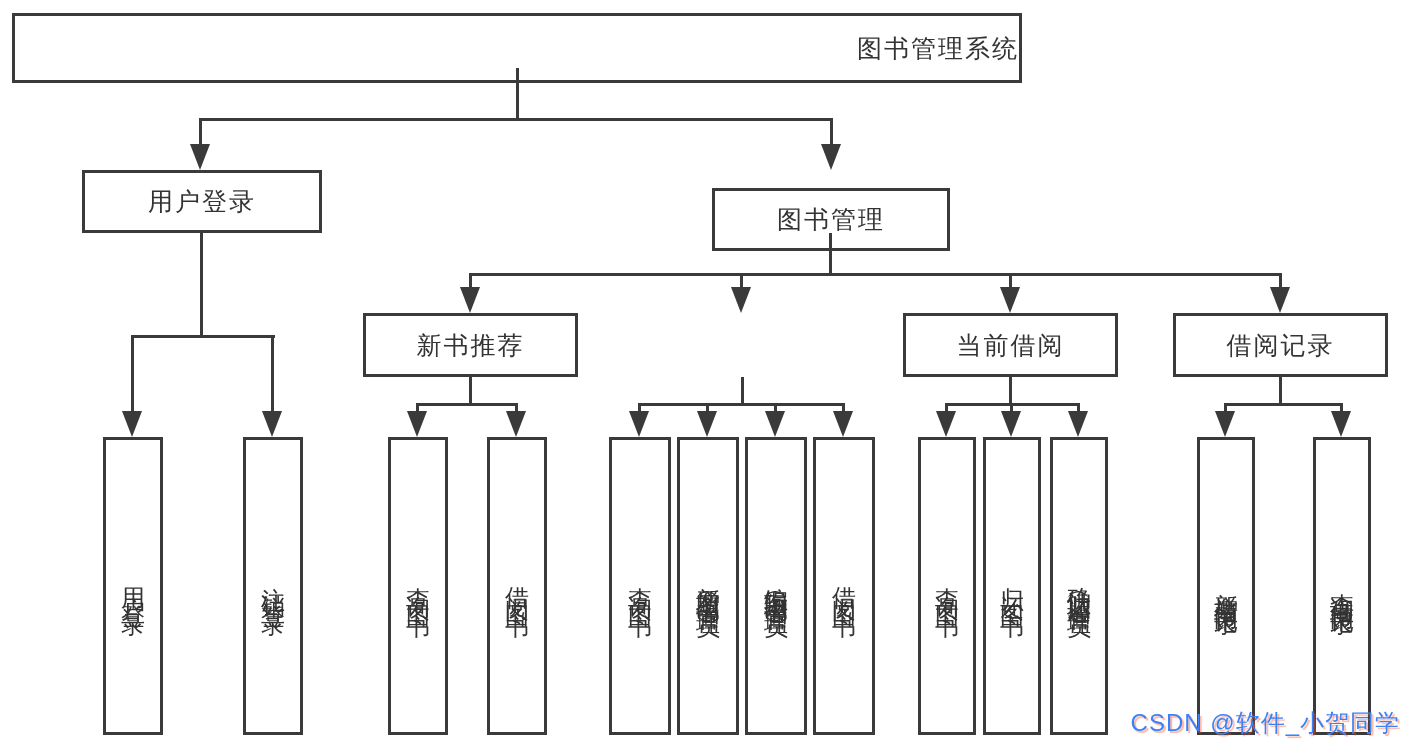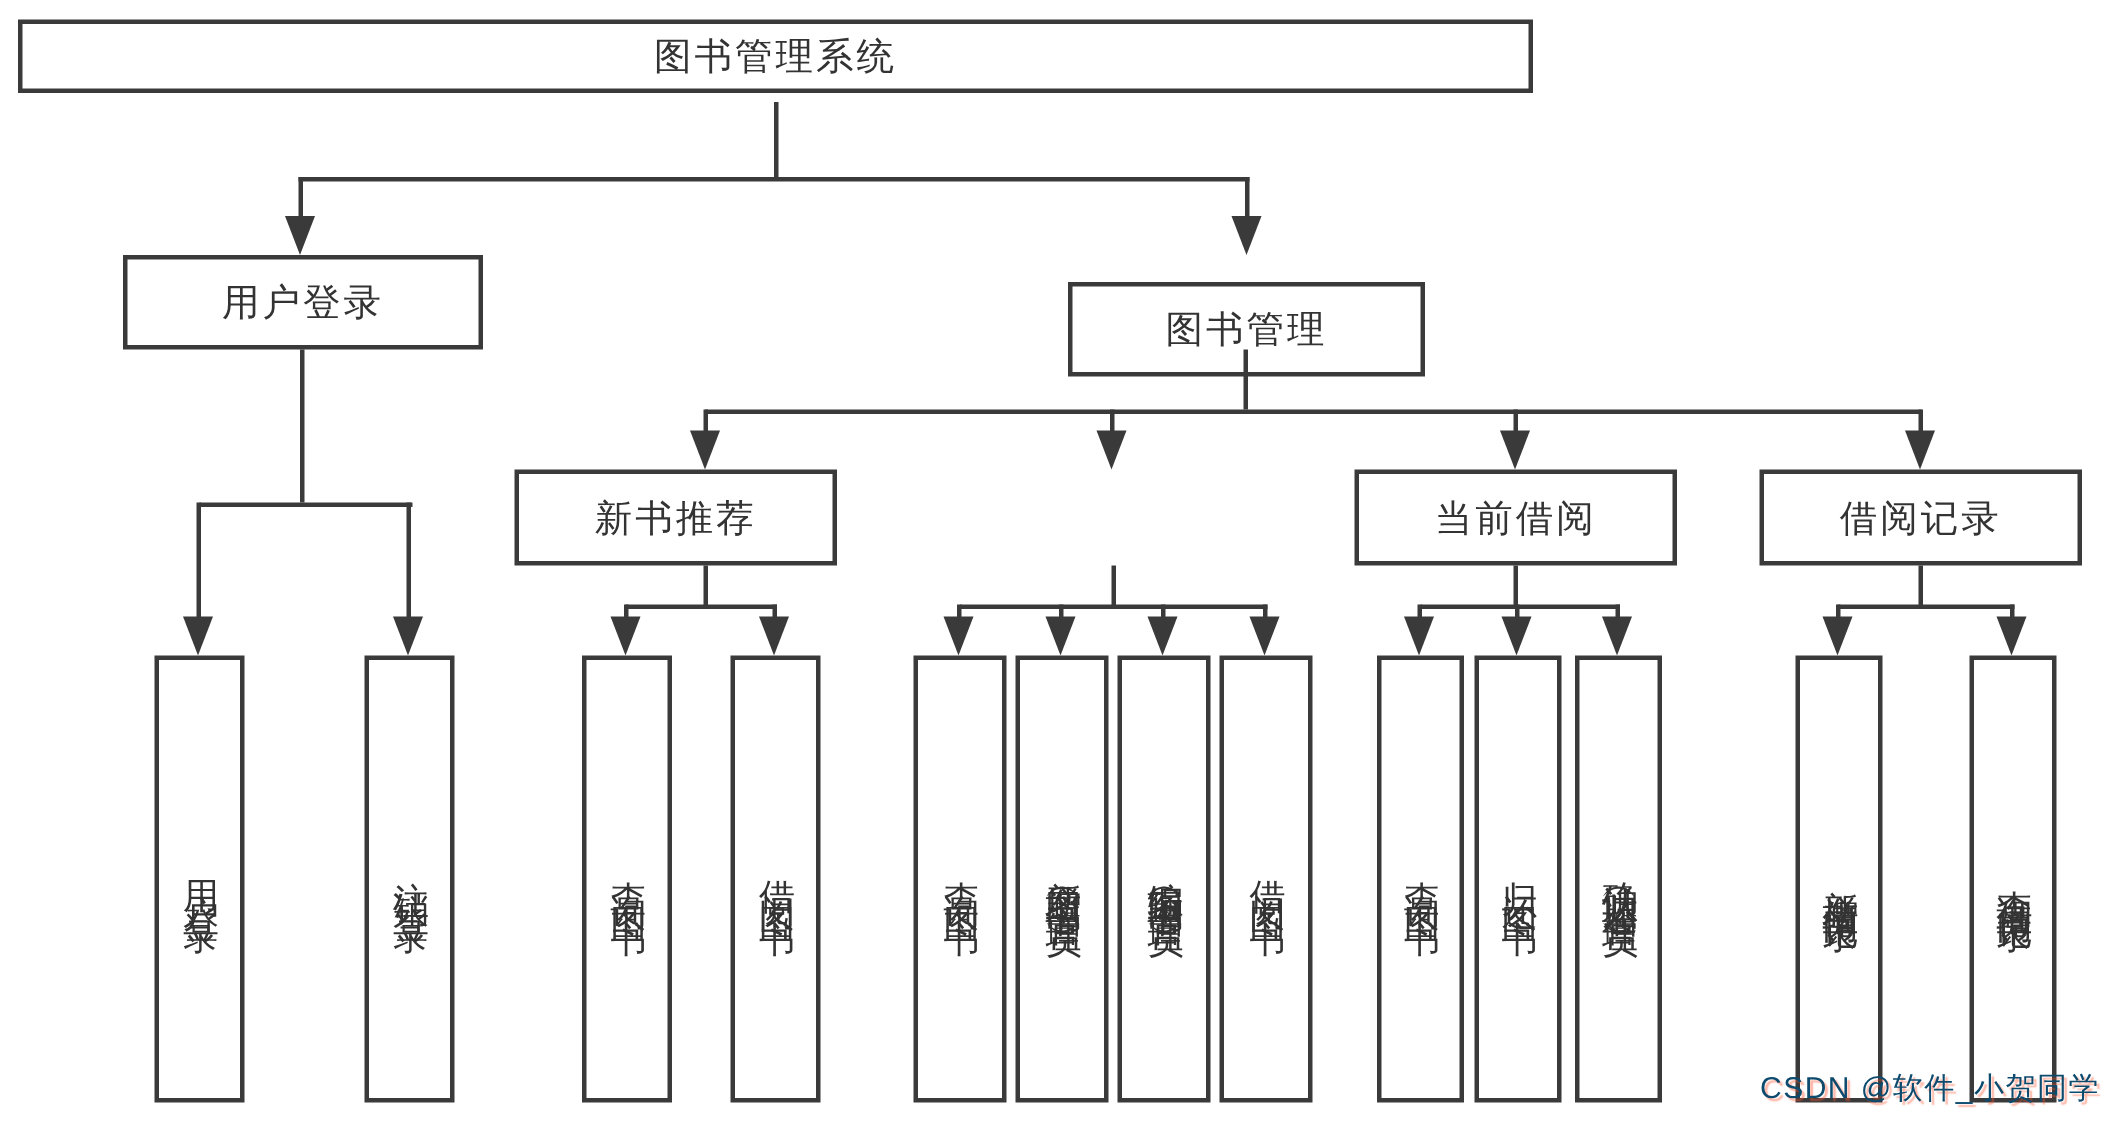--- a/index.html
+++ b/index.html
@@ -38,33 +38,33 @@
     position: absolute;
     width: 0; height: 0;
     border-left: 10px solid transparent;
     border-right: 10px solid transparent;
     border-top: 26px solid #3a3a3a;
   }
   .watermark {
     position: absolute;
     right: 5px;
     bottom: 8px;
-    font-size: 20px;
-    color: #0c4a6e;
+    font-size: 24px;
+    color: #3b82f6;
     text-shadow: 2px 2px 1px rgba(252, 85, 49, 0.45);
     letter-spacing: 1px;
     white-space: nowrap;
   }
 </style>
 </head>
 <body>
 
 <div id="canvas">
 
-  <div class="box" style="left:12px; top:13px; width:1010px; height:49px;">
+  <div class="box" style="left:12px; top:13px; width:1010px; height:70px;justify-content:flex-end;">
     <span>图书管理系统</span>
   </div>
 
   <div class="vl" style="left:516px; top:68px; height:50px;"></div>
   <div class="hl" style="left:199px; top:118px; width:634px;"></div>
   <div class="vl" style="left:199px; top:118px; height:28px;"></div>
   <div class="ah" style="left:190px; top:144px;"></div>
   <div class="vl" style="left:830px; top:118px; height:28px;"></div>
   <div class="ah" style="left:821px; top:144px;"></div>
 
@@ -86,21 +86,21 @@
   <div class="hl" style="left:470px; top:273px; width:811px;"></div>
   <div class="vl" style="left:469px; top:273px; height:16px;"></div>
   <div class="ah" style="left:460px; top:287px;"></div>
   <div class="vl" style="left:740px; top:273px; height:16px;"></div>
   <div class="ah" style="left:731px; top:287px;"></div>
   <div class="vl" style="left:1009px; top:273px; height:16px;"></div>
   <div class="ah" style="left:1000px; top:287px;"></div>
   <div class="vl" style="left:1279px; top:273px; height:16px;"></div>
   <div class="ah" style="left:1270px; top:287px;"></div>
 
-  <div class="box" style="left:343px; top:313px; width:215px; height:64px;">
+  <div class="box" style="left:363px; top:313px; width:215px; height:64px;">
     <span>新书推荐</span>
   </div>
   <div class="box" style="left:1173px; top:313px; width:215px; height:64px;">
     <span>借阅记录</span>
   </div>
   <div class="box" style="left:903px; top:313px; width:215px; height:64px;">
     <span>当前借阅</span>
   </div>
 
   <div class="vl" style="left:469px; top:377px; height:29px;"></div>

